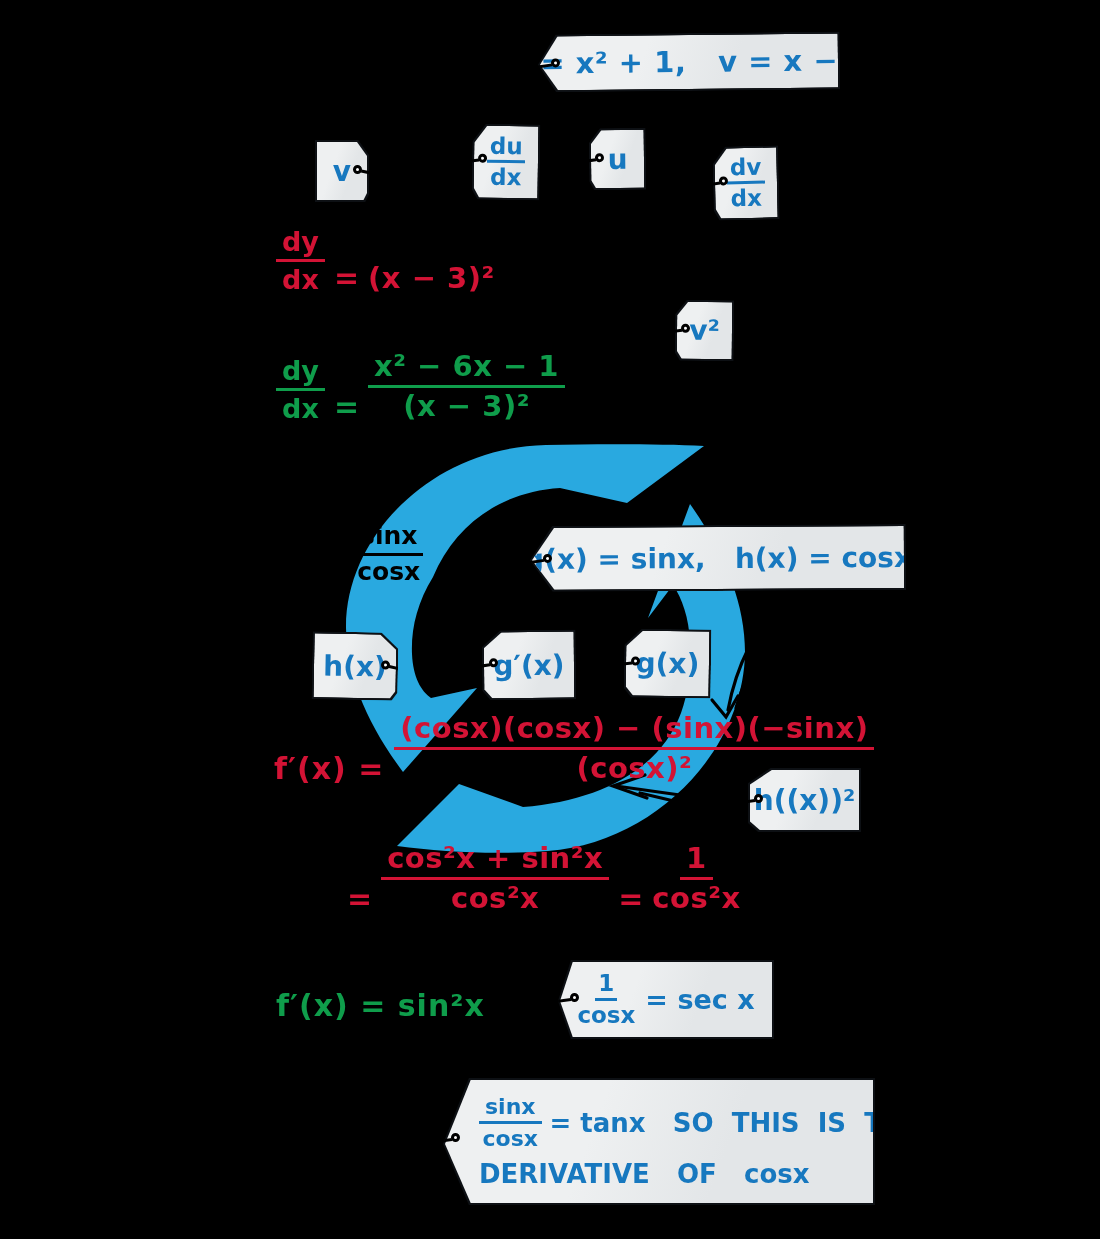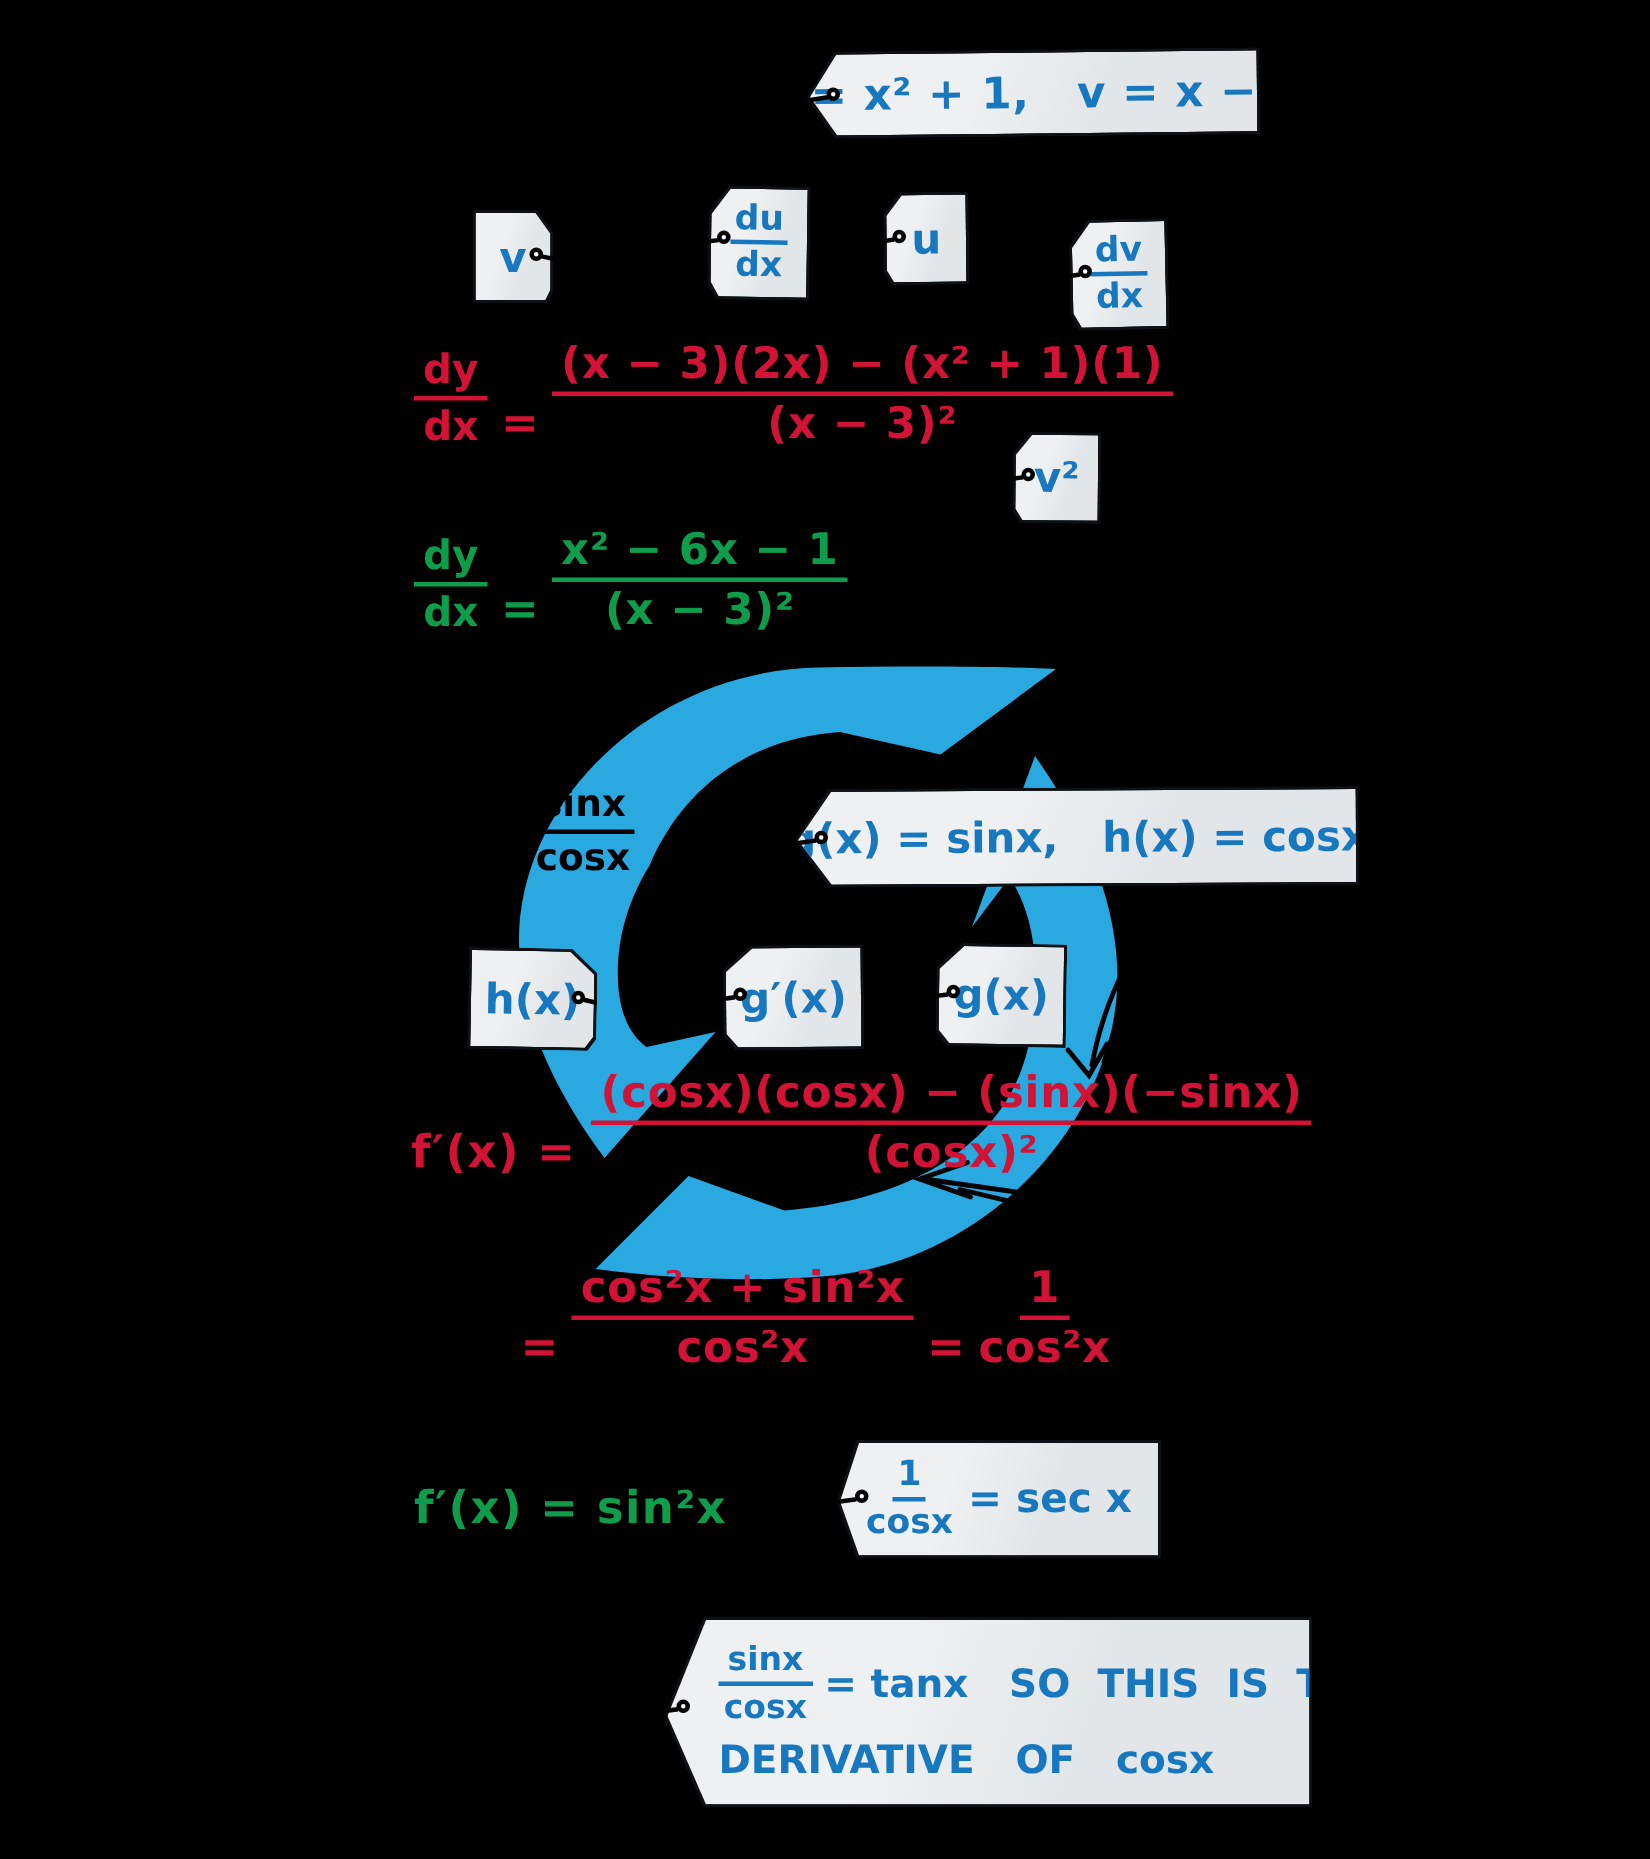--- a/index.html
+++ b/index.html
@@ -106,21 +106,20 @@
     <span class="den t">cosx</span>
   </div>
 
   <div class="eqrow red" style="left:276px; top:226px;">
     <span class="frac eq-lhs-frac">
       <span class="num t">dy</span>
       <span class="den t">dx</span>
     </span>
     <span class="eq-sign t">=</span>
     <span class="frac eq-main">
-      <span class="num t">(x − 3)(2x) − (x² + 1)(1)</span>
       <span class="den t">(x − 3)²</span>
     </span>
   </div>
 
   <div class="eqrow green" style="left:276px; top:350px;">
     <span class="frac eq-lhs-frac">
       <span class="num t">dy</span>
       <span class="den t">dx</span>
     </span>
     <span class="eq-sign t">=</span>
@@ -190,21 +189,21 @@
   <div class="tag cut-l" style="left:713px; top:146px; width:66px; height:74px; transform:rotate(-1.2deg);">
     <div class="face">
       <span class="frac tag-frac">
         <span class="num t">dv</span>
         <span class="den t">dx</span>
       </span>
     </div>
     <span class="hole hl" style="left:6px; top:30px;"></span>
   </div>
 
-  <div class="tag cut-l" style="left:675px; top:288px; width:59px; height:61px; transform:rotate(0.5deg);">
+  <div class="tag cut-l" style="left:675px; top:300px; width:59px; height:61px; transform:rotate(0.5deg);">
     <div class="face">
         <span class="tag-text-md t">v²</span>
       </div>
     <span class="hole hl" style="left:6px; top:24px;"></span>
   </div>
 
   <div class="tag point-l" style="left:530px; top:525px; width:376px; height:66px; transform:rotate(-0.3deg);">
     <div class="face">
         <span class="tag-text-md t">g(x) = sinx,   h(x) = cosx</span>
       </div>
@@ -226,20 +225,26 @@
   </div>
 
   <div class="tag cut-l" style="left:624px; top:629px; width:87px; height:69px; transform:rotate(0.8deg);">
     <div class="face">
         <span class="tag-text-md t">g(x)</span>
       </div>
     <span class="hole hl" style="left:7px; top:28px;"></span>
   </div>
 
 
+  <div class="tag cut-l" style="left:748px; top:768px; width:113px; height:64px;">
+    <div class="face">
+        <span class="tag-text-md t">h((x))²</span>
+      </div>
+    <span class="hole hl" style="left:6px; top:26px;"></span>
+  </div>
 
   <div class="tag point-l" style="left:558px; top:960px; width:216px; height:79px;">
     <div class="face">
       <span class="sec-body">
         <span class="frac tag-frac">
           <span class="num t">1</span>
           <span class="den t">cosx</span>
         </span>
         <span class="sec-rhs t">= sec x</span>
       </span>

